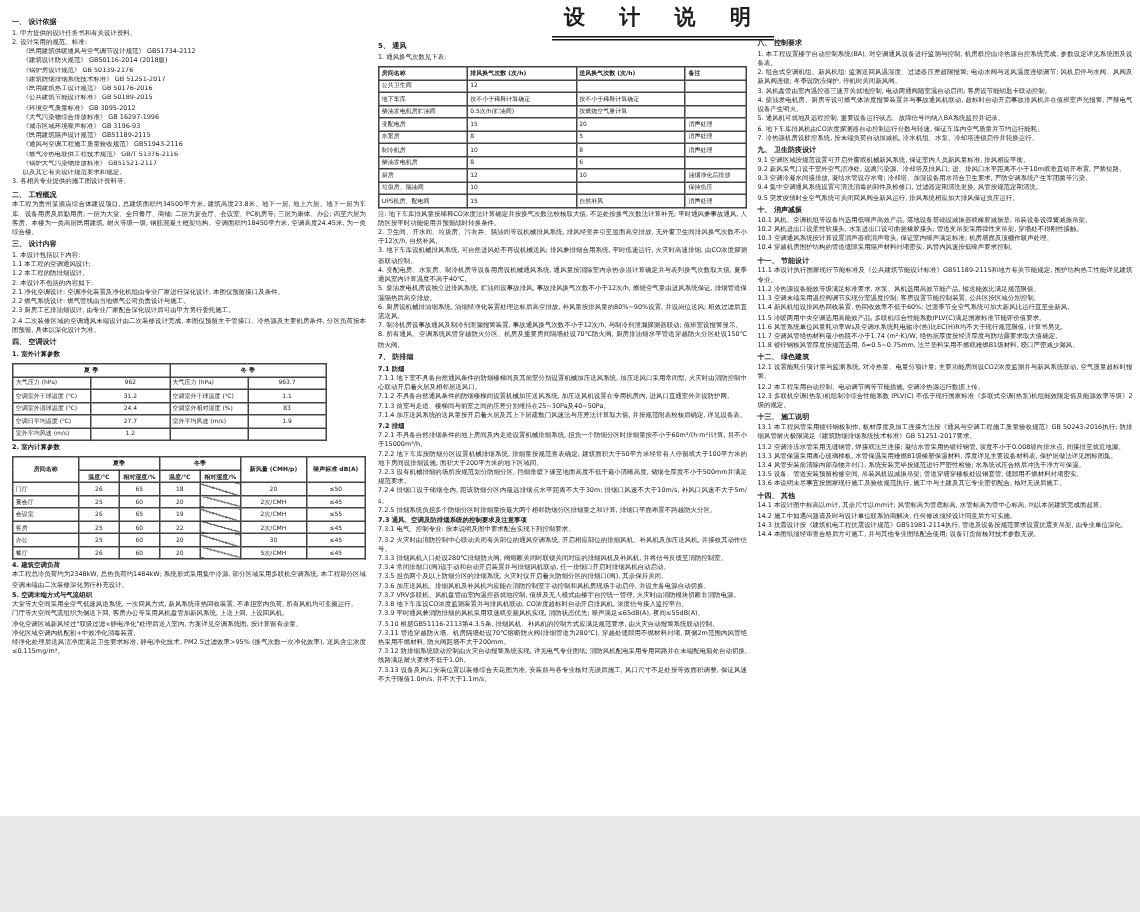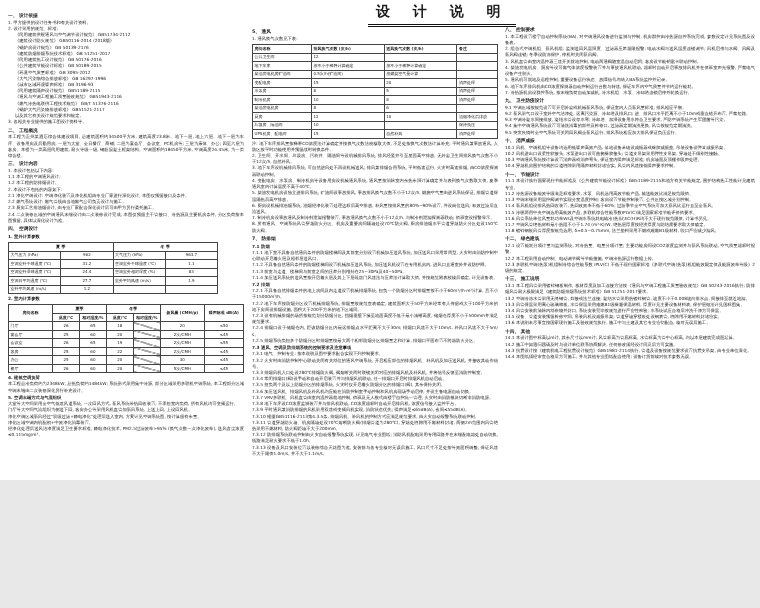--- a/index.html
+++ b/index.html
@@ -1,16 +1,16 @@
 <!DOCTYPE html>
 <html><head>
 <meta charset="utf-8">
 <style>
   html,body{margin:0;padding:0;background:#e8e8e8;}
-  .sheet{position:relative;width:760px;height:480px;background:#ffffff;overflow:hidden;
+  .sheet{position:relative;width:760px;height:544px;background:#ffffff;overflow:hidden;
          font-family:"DejaVu Sans",sans-serif;color:#1c1c1c;}
   .title-wrap{position:absolute;left:368px;top:3px;}
   .doc-title{font-size:14px;font-weight:bold;letter-spacing:9px;white-space:nowrap;
              border-bottom:3px double #111;padding:0 6px 3px 8px;}
   .col{position:absolute;font-size:4.3px;line-height:1.45;text-align:justify;word-break:break-all;}
   .col-left{left:8px;top:11px;width:236px;}
   .col-mid{left:252px;top:27px;width:246px;}
   .col-right{left:505px;top:25px;width:250px;}
   .sec{font-weight:bold;font-size:4.7px;margin-top:2px;white-space:nowrap;}
   .sub{font-weight:bold;margin-top:1px;white-space:nowrap;}

